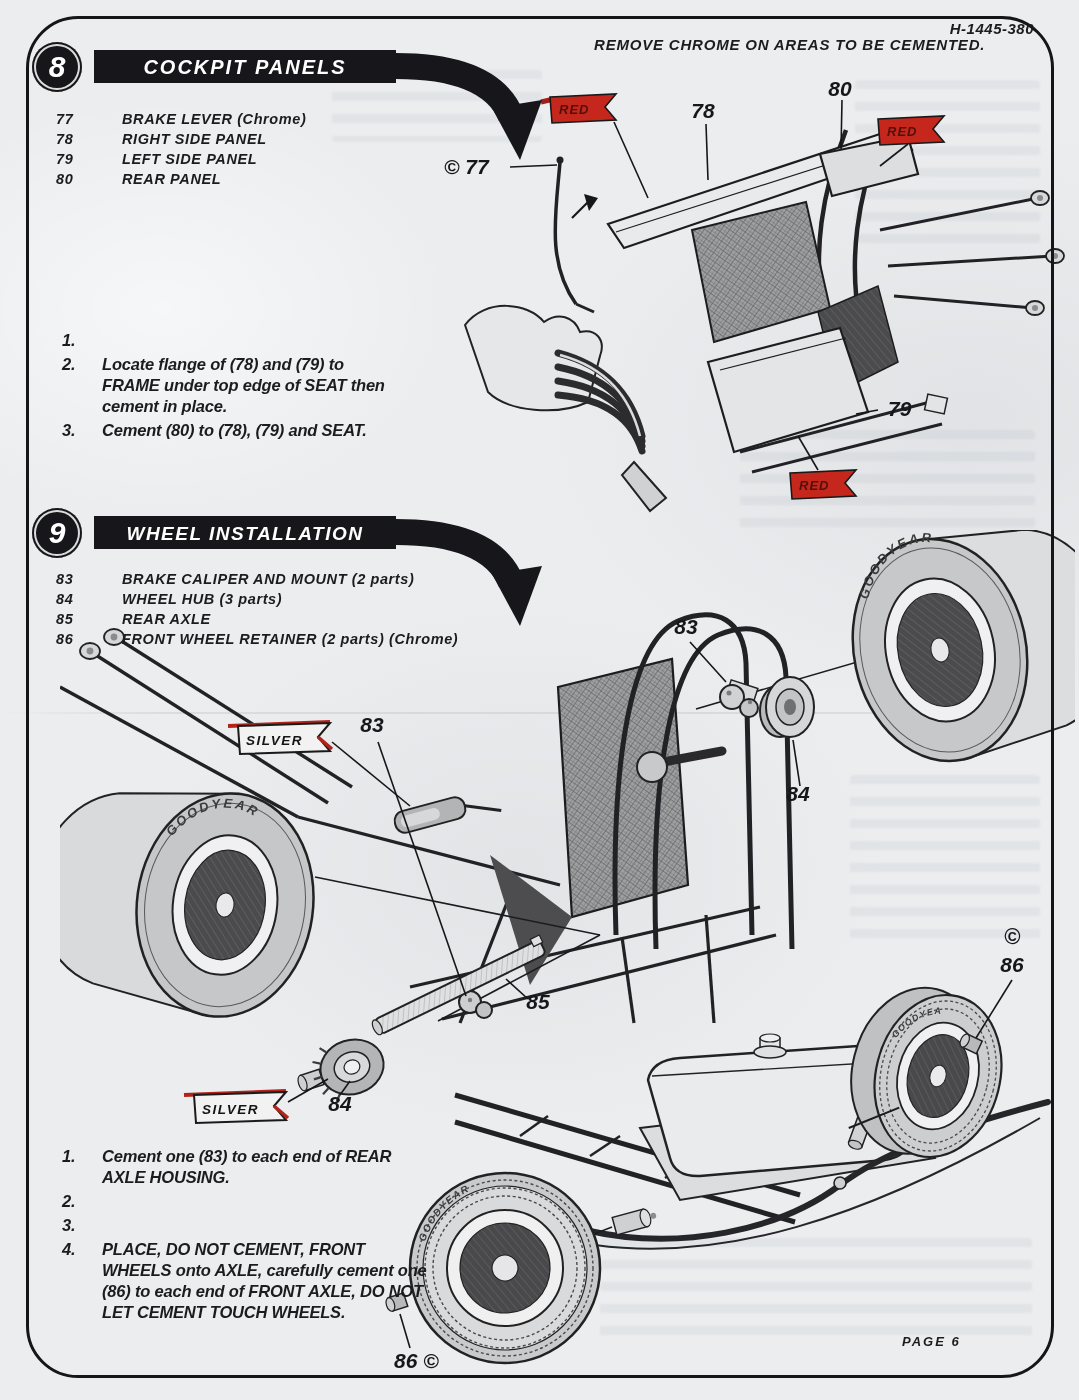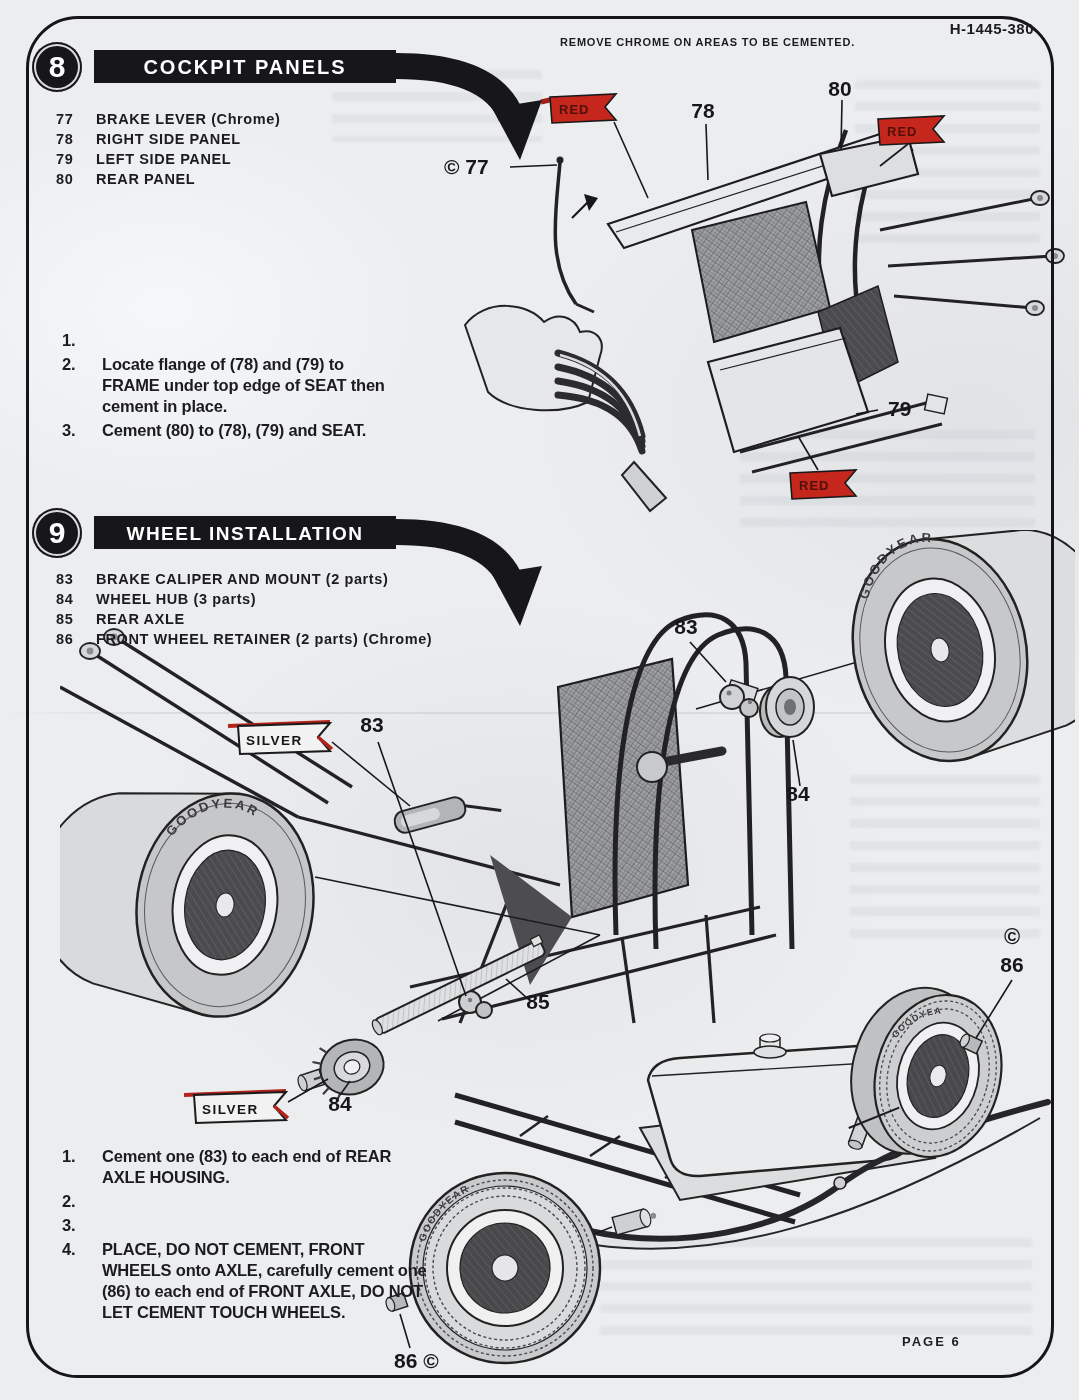--- a/index.html
+++ b/index.html
@@ -4,37 +4,38 @@
 <style>
   html,body{margin:0;padding:0;background:#cfd1d4;}
   .page{
     position:relative;width:1079px;height:1400px;overflow:hidden;
     font-family:"Liberation Sans",sans-serif;color:#1c1c1e;
     background:
       radial-gradient(420px 300px at 15% 22%, rgba(255,255,255,.55), transparent 70%),
       radial-gradient(520px 380px at 48% 62%, rgba(208,210,214,.35), transparent 70%),
       radial-gradient(620px 430px at 90% 30%, rgba(212,214,218,.45), transparent 70%),
       #ebedef;
+    font-style: italic;
   }
   .abs{position:absolute;}
   svg{font-family:"Liberation Sans",sans-serif;}
   .frame{
     left:26px;top:16px;width:1022px;height:1356px;
     border:3px solid #15151a;border-radius:52px;z-index:4;pointer-events:none;
   }
   .doc-code{left:884px;top:20px;width:150px;text-align:right;font-size:15px;font-weight:bold;letter-spacing:.5px;z-index:5;}
-  .chrome-note{left:560px;top:36px;font-size:11px;font-weight:bold;letter-spacing:.8px;z-index:5;}
+  .chrome-note{left:594px;top:36px;font-size:15px;font-weight:bold;letter-spacing:.8px;z-index:5;}
   .badge{width:50px;height:50px;border-radius:50%;background:#17171b;color:#fff;
     display:flex;align-items:center;justify-content:center;font-size:30px;font-weight:bold;z-index:5;
     box-shadow:inset 0 0 0 2px #17171b, inset 0 0 0 4px rgba(255,255,255,.85);}
   .badge8{left:32px;top:42px;}
   .badge9{left:32px;top:508px;}
   .banner{z-index:5;}
   .parts{z-index:5;font-size:14.5px;font-weight:bold;letter-spacing:.6px;line-height:15px;}
-  .parts .row{display:grid;grid-template-columns:40px auto;margin-bottom:5px;}
+  .parts .row{display:grid;grid-template-columns:40px auto;margin-bottom:5px;gap:26px;}
   .parts8{left:56px;top:112px;}
   .parts9{left:56px;top:572px;}
   .instr{z-index:5;font-size:16.5px;font-weight:bold;letter-spacing:-.2px;line-height:21px;}
   .instr .row{display:grid;grid-template-columns:40px 1fr;margin-bottom:3px;}
   .instr8{left:62px;top:330px;width:336px;}
   .instr9{left:62px;top:1146px;width:374px;}
   .page-num{left:902px;top:1334px;font-size:13px;font-weight:bold;letter-spacing:2px;z-index:5;}
   .ghost{z-index:1;border-radius:4px;filter:blur(1px);opacity:.55;
     background:repeating-linear-gradient(rgba(128,138,152,.17) 0 9px, transparent 9px 22px);}
   .crease{left:0;top:712px;width:1079px;height:2px;z-index:2;opacity:.45;

